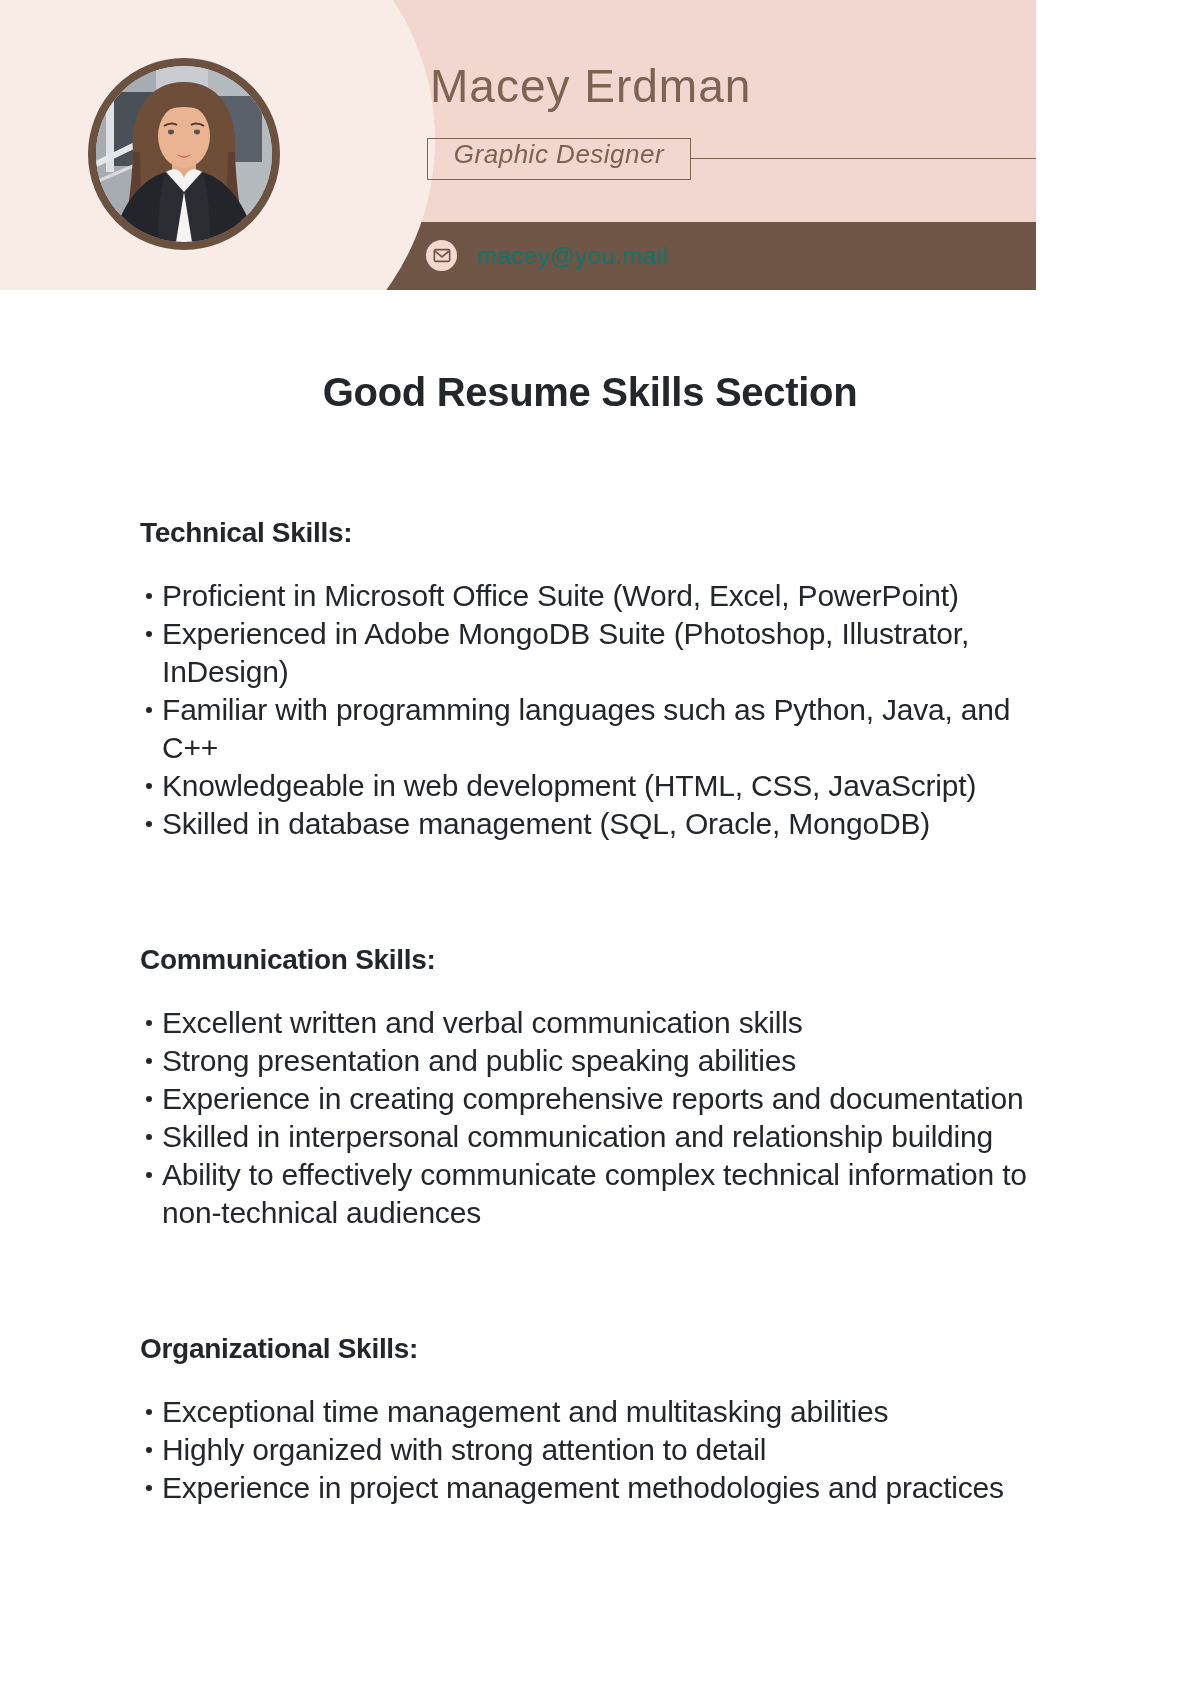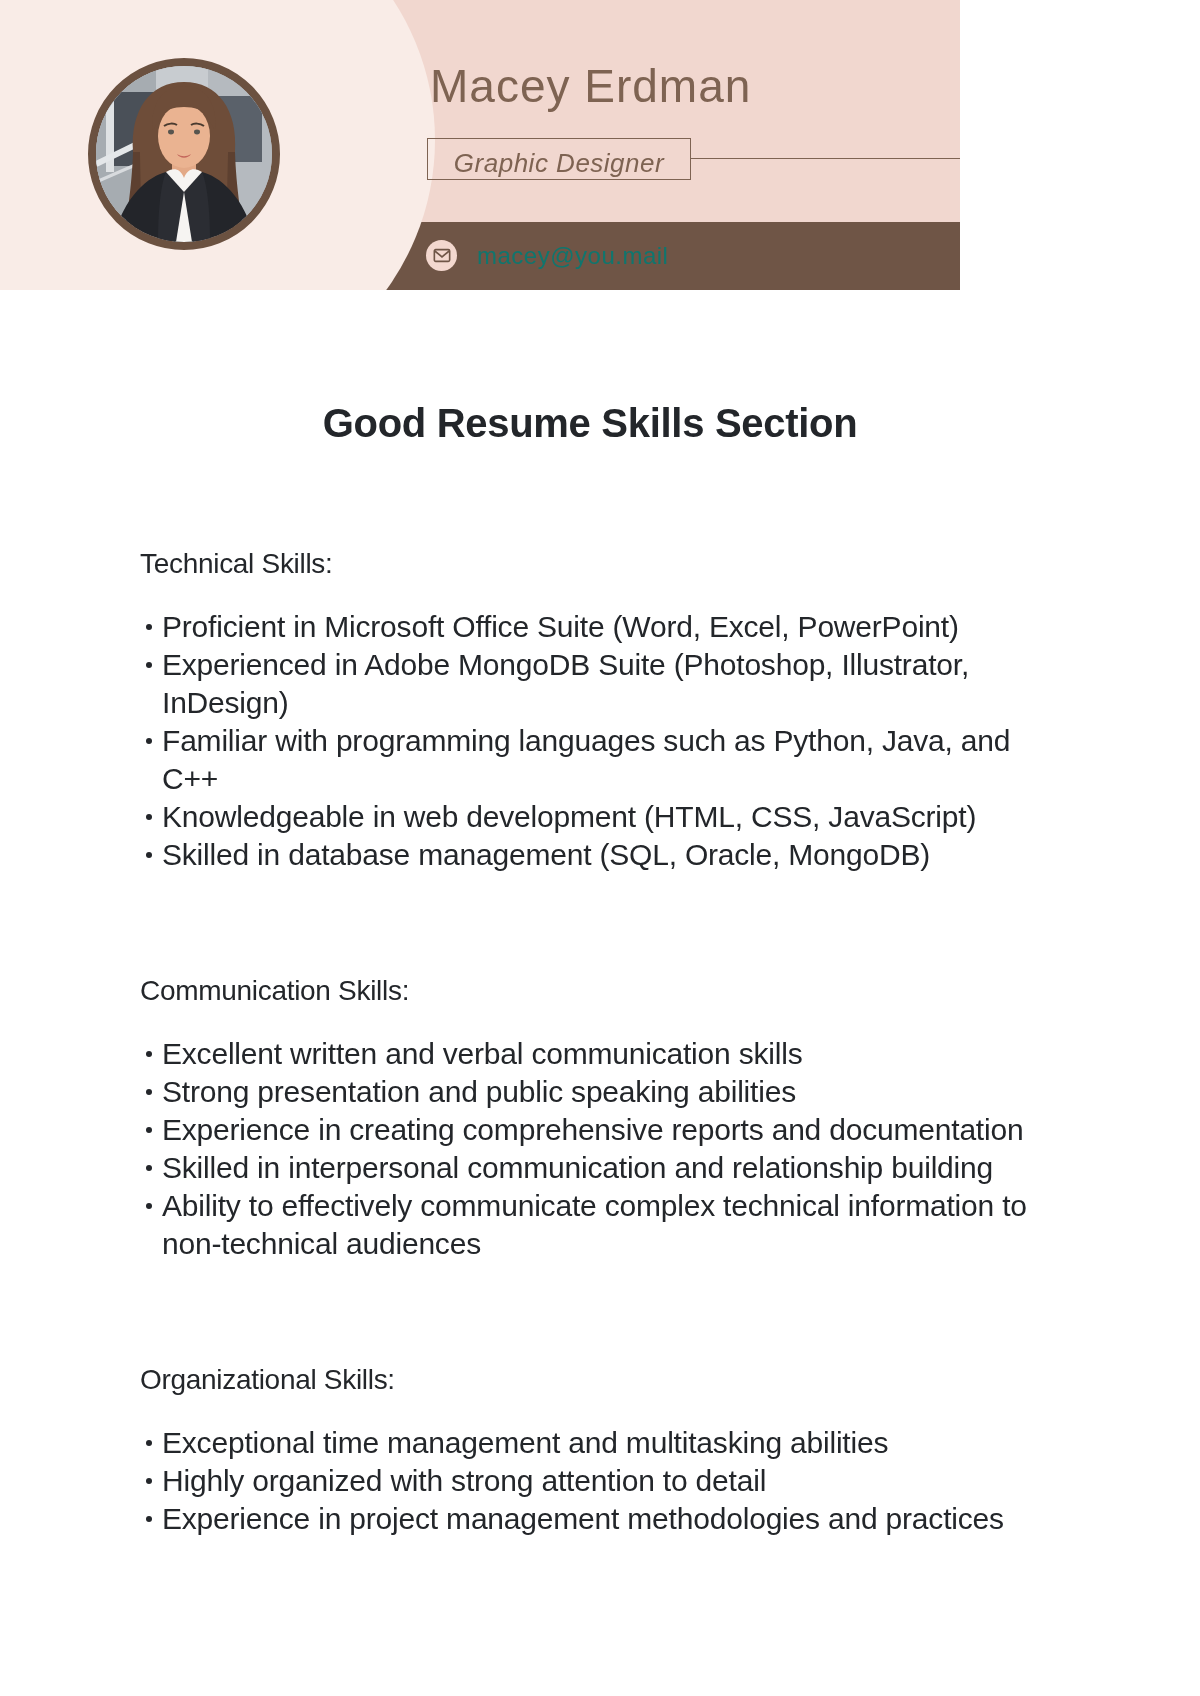--- a/index.html
+++ b/index.html
@@ -7,21 +7,21 @@
     width:1200px;height:1696px;
     background:#ffffff;
     font-family:"Liberation Sans","DejaVu Sans",sans-serif;
     overflow:hidden;
     position:relative;
   }
 
   
   .header{
     position:relative;
-    width:960px;height:290px;
+    width:1036px;height:290px;
     background:#f9ece7;
     overflow:hidden;
   }
   .header-band{
     position:absolute;left:0;top:0;
     width:1084px;height:290px;
     background:#f1d7cf;
   }
   .header-edge-strip{
     position:absolute;left:1143px;top:0;
@@ -54,21 +54,21 @@
     font-weight:400;
     letter-spacing:1px;
     color:#7e6352;
     white-space:nowrap;
   }
   .role-box{
     position:absolute;left:427px;top:138px;
     width:264px;height:42px;
     border:1.5px solid #7e6352;
     box-sizing:border-box;
-    display:flex;align-items:flex-end;justify-content:center;
+    display:flex;align-items:flex-start;justify-content:center;
   }
   .role-label{
     font-style:italic;
     font-size:26px;
     color:#7e6352;
     letter-spacing:0.5px;
     white-space:nowrap;
   }
   .role-line{
     position:absolute;left:691px;top:158px;
@@ -92,31 +92,31 @@
     letter-spacing:0.5px;
     white-space:nowrap;
   }
 
   
   .doc{
     padding:0 160px 0 140px;
     color:#23262a;
   }
   .doc-title{
-    margin:109px 0 0 0;
+    margin:78px 0 0 0;
     text-align:center;
     font-size:40px;line-height:48px;
     font-weight:700;
     letter-spacing:-0.3px;
     color:#23262a;
   }
   .skill-section h2{
     margin:100px 0 0 0;
     font-size:28px;line-height:34px;
-    font-weight:400;
+    font-weight:700;
     letter-spacing:-0.3px;
     color:#23262a;
   }
   .skill-section ul{
     margin:27px 0 0 0;
     padding:0;
     list-style:none;
   }
   .skill-section li{
     position:relative;

